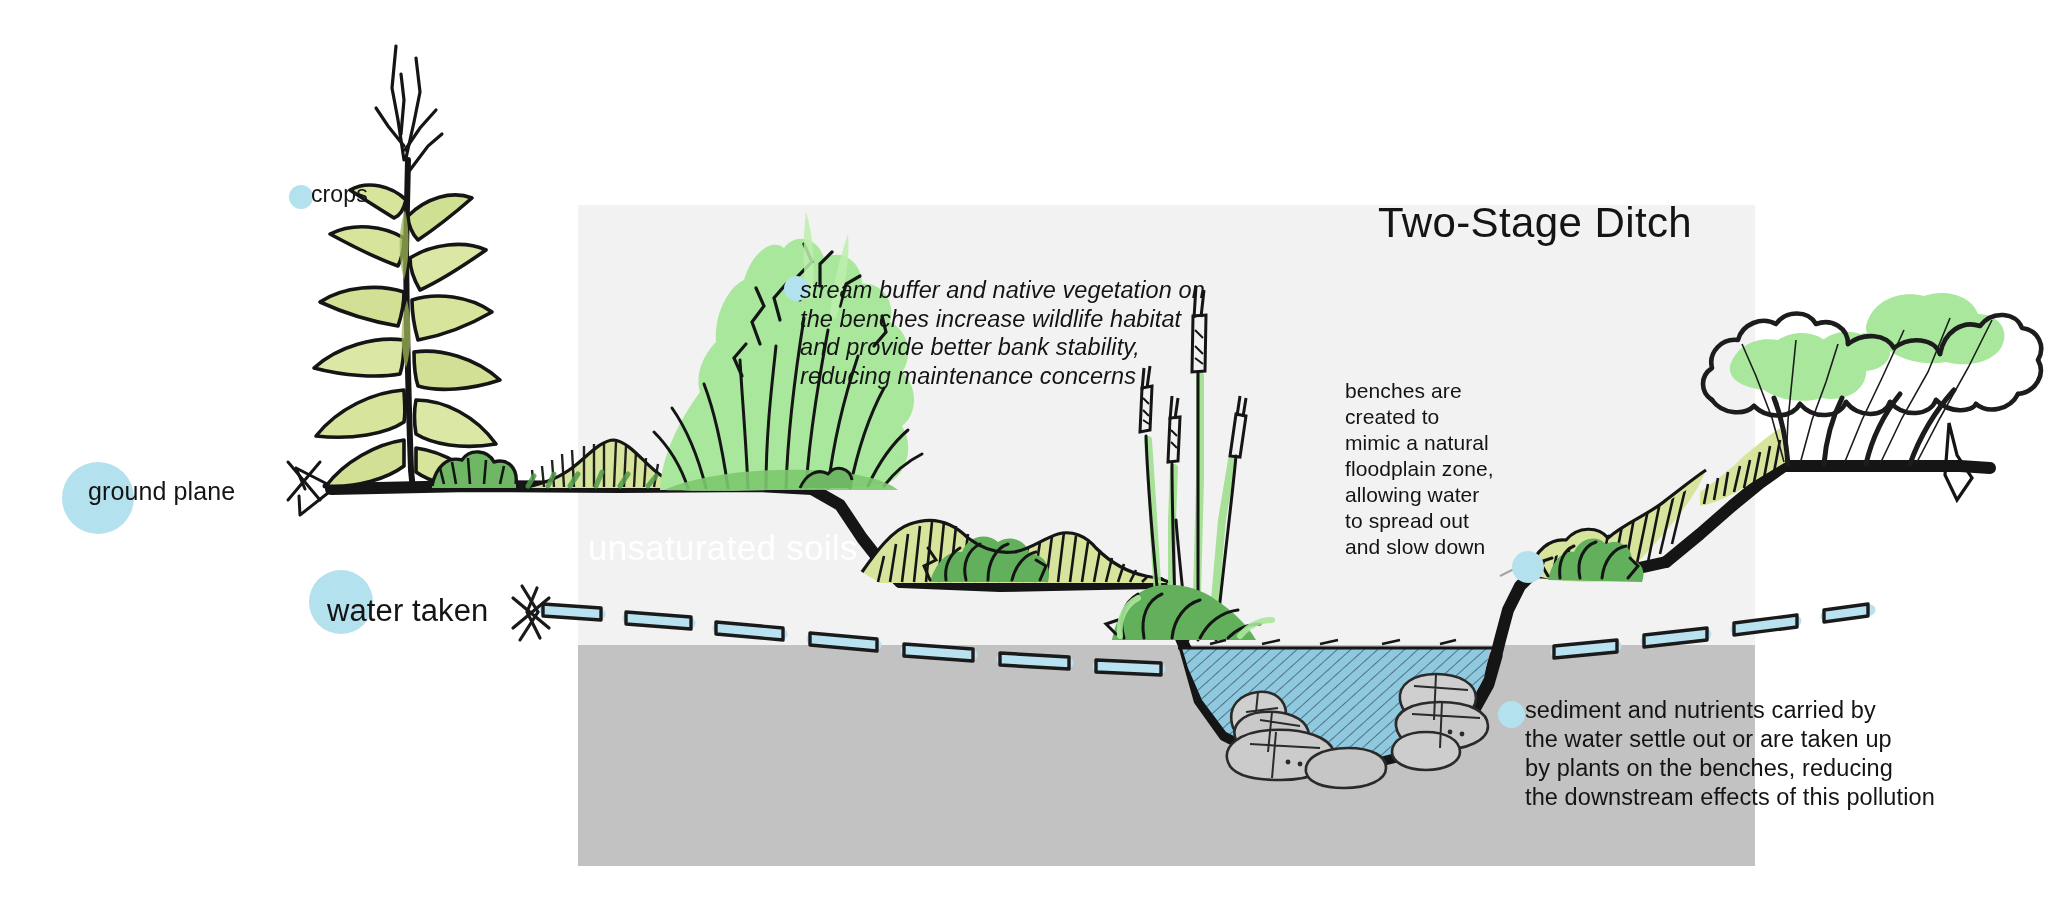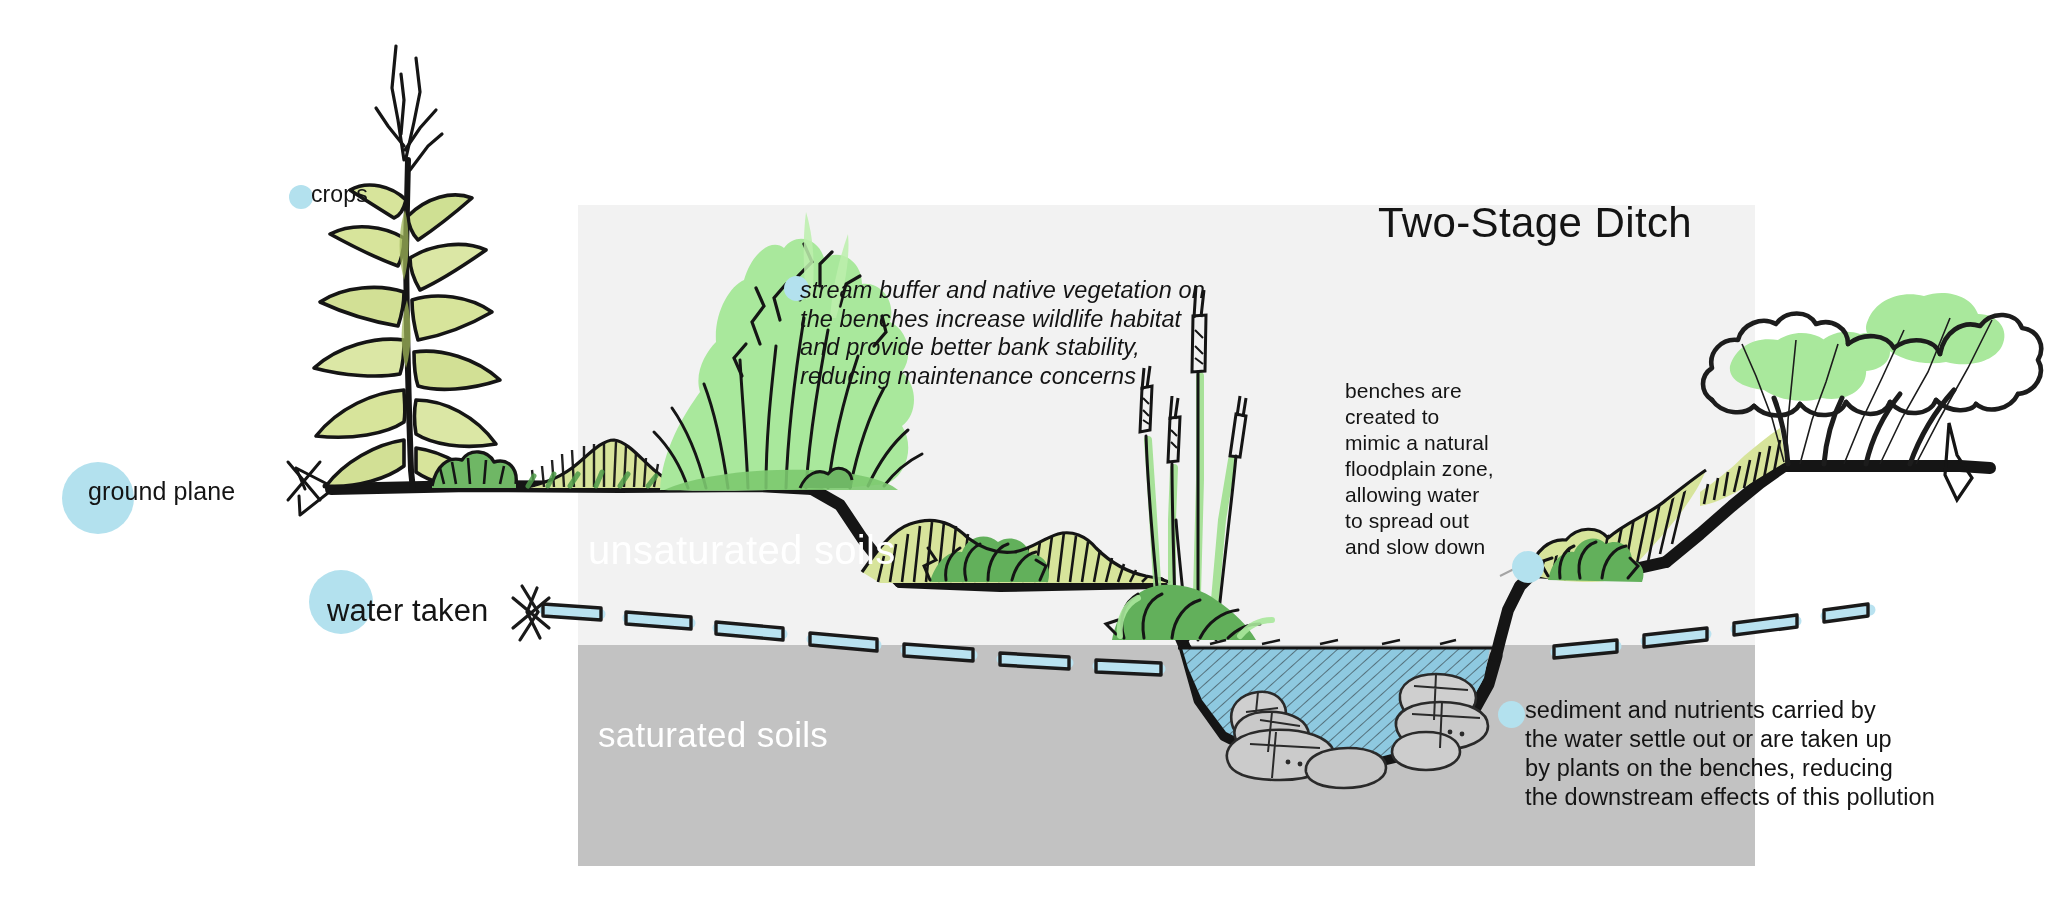--- a/index.html
+++ b/index.html
@@ -10,21 +10,21 @@
   
   .lbl{position:absolute;color:#141414;font-family:"Liberation Sans",sans-serif;font-weight:300;
        letter-spacing:.1px;white-space:pre;line-height:1.18;}
   .soil-lbl{position:absolute;color:#ffffff;font-family:"Liberation Sans",sans-serif;
             font-weight:300;white-space:pre;letter-spacing:.3px;}
 
   #title{left:1378px;top:168px;font-size:42px;letter-spacing:.4px;margin-top:30px;}
   #crops-label{left:311px;top:181px;font-size:23px;}
   #ground-plane-label{left:88px;top:477px;font-size:25px;}
   #water-table-label{left:327px;top:593px;font-size:31px;}
-  #unsat-label{left:588px;top:528px;font-size:40px;}
+  #unsat-label{left:588px;top:528px;font-size:35px;}
   #sat-label{left:598px;top:715px;font-size:35px;}
   #buffer-note{left:800px;top:276px;font-size:23.5px;line-height:1.22;font-style:italic;}
   #bench-note{left:1345px;top:366px;font-size:21px;line-height:1.235;margin-top:12px;}
   #sediment-note{left:1518px;top:696px;font-size:23.5px;line-height:1.235;margin-left:7px;}
 
   .dot{position:absolute;border-radius:50%;background:#b3e1ee;}
   #dot-crops{left:289px;top:185px;width:24px;height:24px;}
   #dot-ground{left:62px;top:462px;width:72px;height:72px;}
   #dot-water{left:309px;top:570px;width:64px;height:64px;}
   #dot-buffer{left:784px;top:276px;width:25px;height:25px;}
@@ -450,21 +450,20 @@
   <div class="dot" id="dot-crops"></div>
   <div class="lbl" id="crops-label">crops</div>
 
   <div class="dot" id="dot-ground"></div>
   <div class="lbl" id="ground-plane-label">ground plane</div>
 
   <div class="dot" id="dot-water"></div>
   <div class="lbl" id="water-table-label">water taken</div>
 
   <div class="soil-lbl" id="unsat-label">unsaturated soils</div>
-  <div class="soil-lbl" id="sat-label">saturated soils</div>
 
   <div class="lbl" id="title">Two-Stage Ditch</div>
 
   <div class="dot" id="dot-buffer"></div>
   <div class="lbl" id="buffer-note">stream buffer and native vegetation on
 the benches increase wildlife habitat
 and provide better bank stability,
 reducing maintenance concerns</div>
 
   <div class="dot" id="dot-bench"></div>

